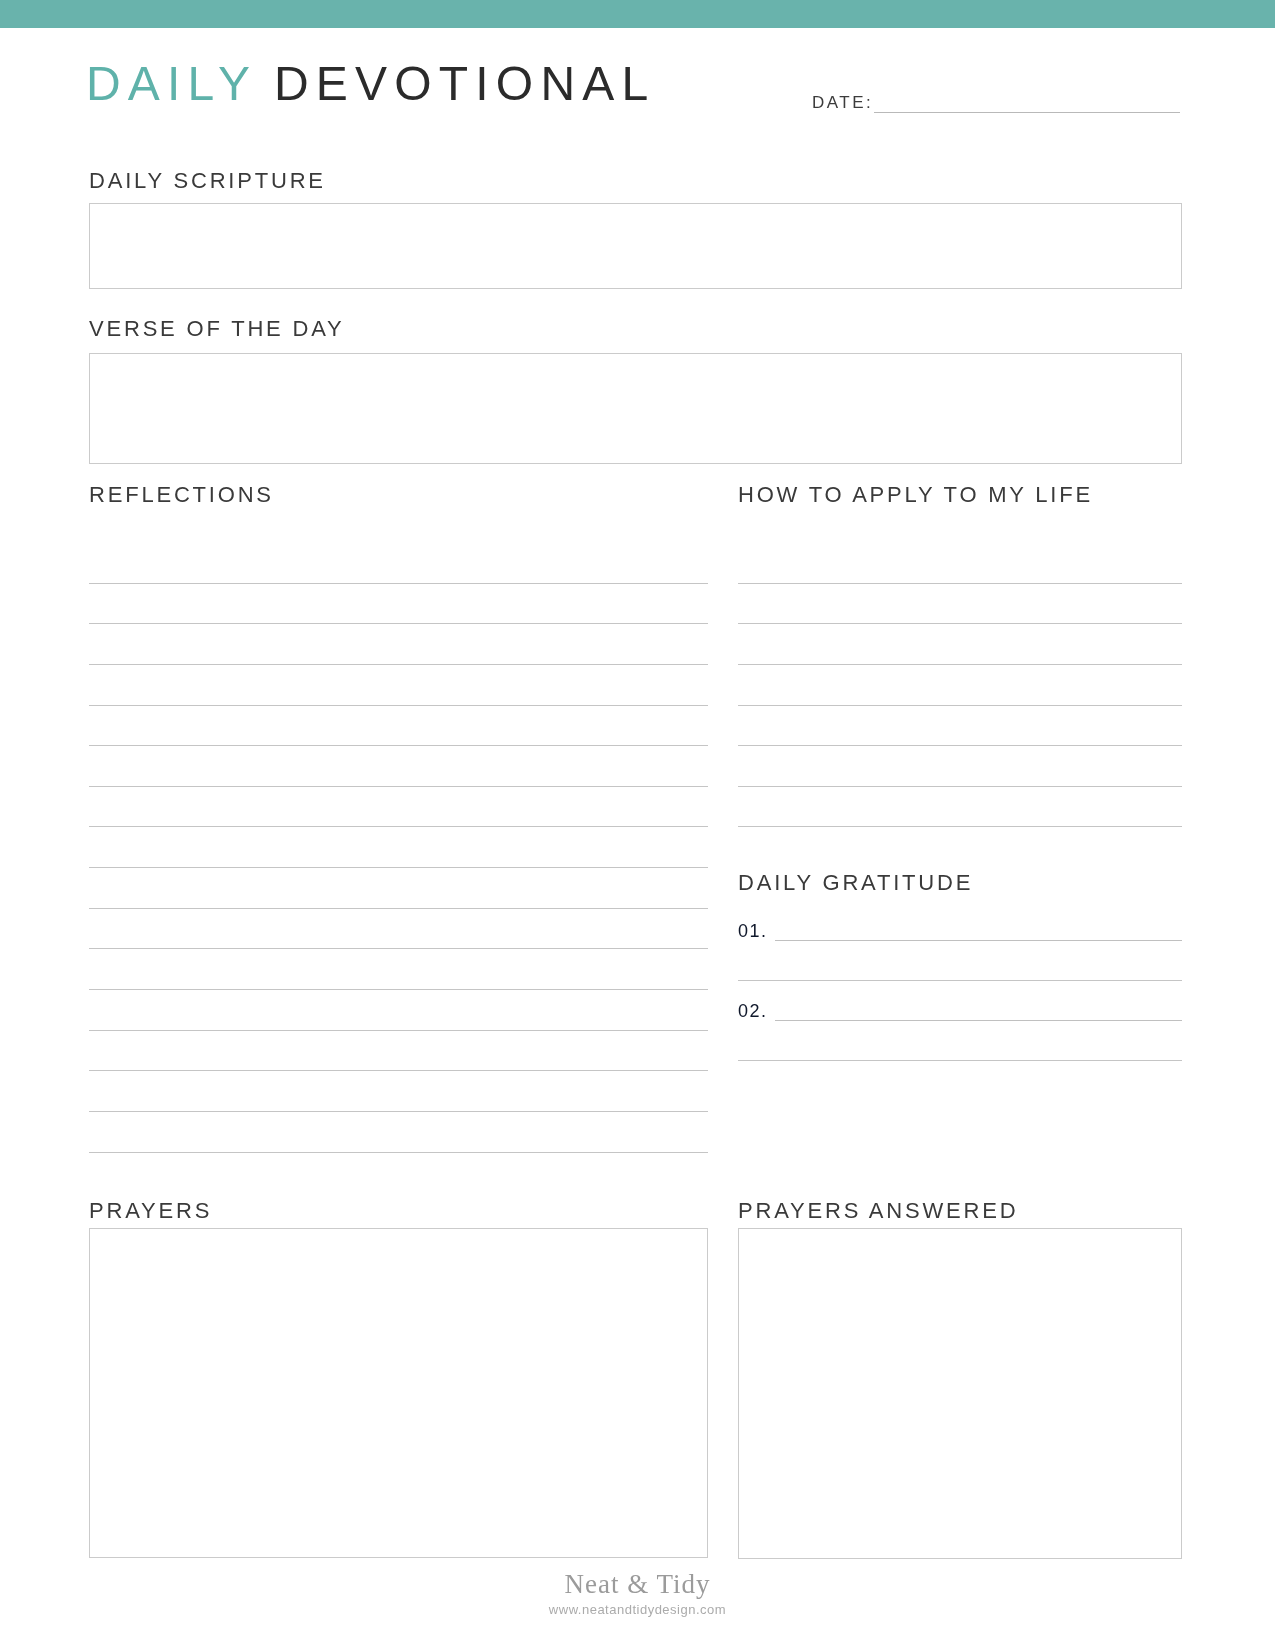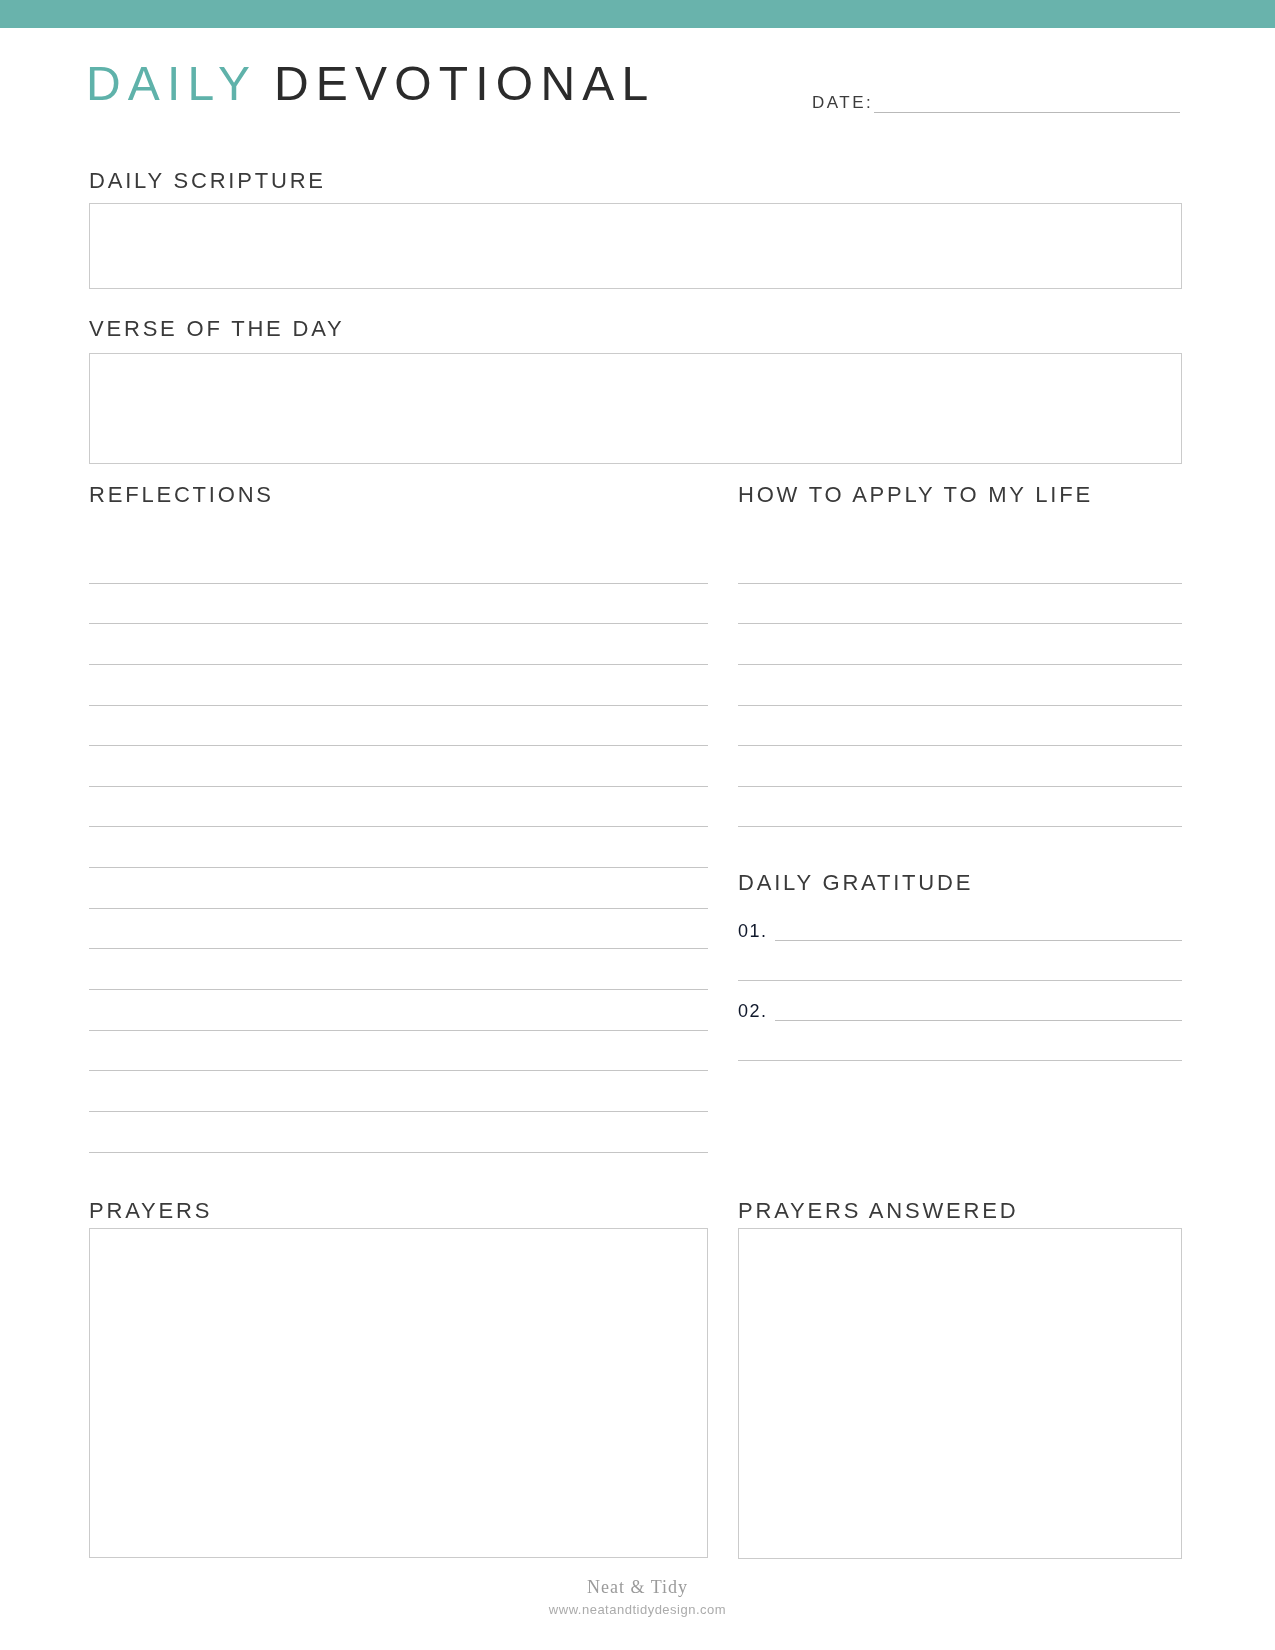--- a/index.html
+++ b/index.html
@@ -63,23 +63,23 @@
   .g1 { top:916px; } .g2 { top:996px; } .g3 { top:1075px; }
   .g-num {
     position:absolute; left:0; top:6px; font-size:18px; letter-spacing:1.5px;
     color:#0f172a; line-height:1;
   }
   .g-line-num  { position:absolute; left:37px; right:0; top:24px; height:0; border-top:1px solid #c0c0c0; }
   .g-line-cont { position:absolute; left:0;    right:0; top:64px; height:0; border-top:1px solid #c5c5c5; }
 
   
   .brand {
-    position:absolute; left:0; right:0; top:1570px; text-align:center; margin:8px;
+    position:absolute; left:0; right:0; top:1570px; text-align:center; margin:1px;
     font-family:"Liberation Serif", serif; font-weight:400;
-    font-size:18px; color:#9b9b9b; letter-spacing:1px; line-height:1;
+    font-size:27px; color:#9b9b9b; letter-spacing:1px; line-height:1;
   }
   .brand-url {
     position:absolute; left:0; right:0; top:1603px; text-align:center;
     font-size:13px; color:#ababab; letter-spacing:0.5px; line-height:1;
   }
 </style>
 </head>
 <body>
 
 <div class="page">

